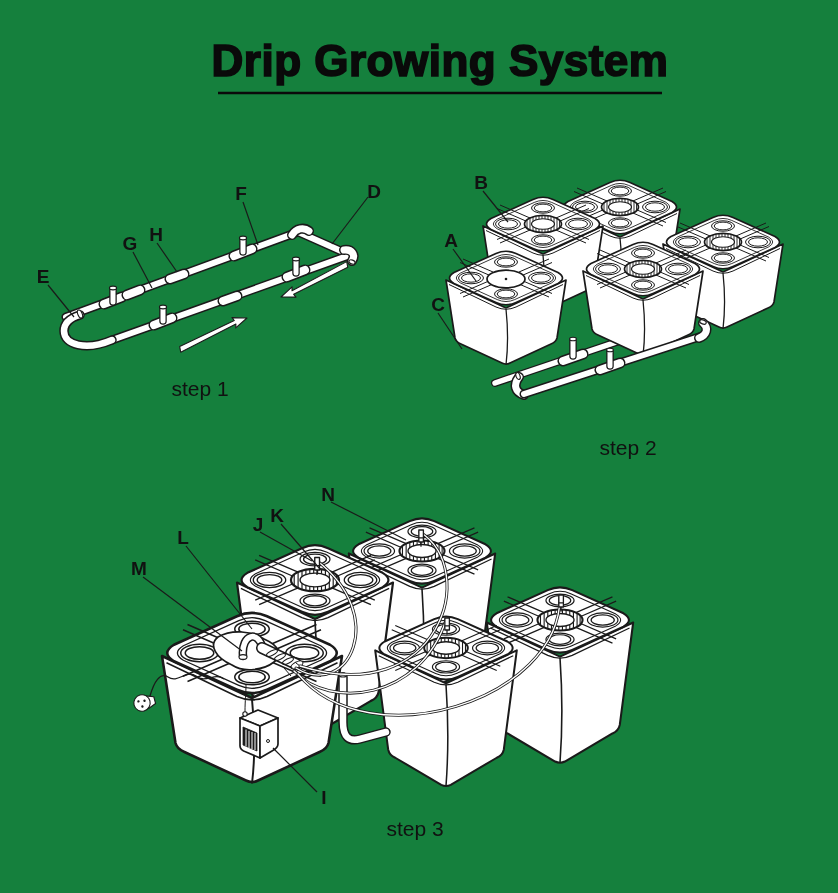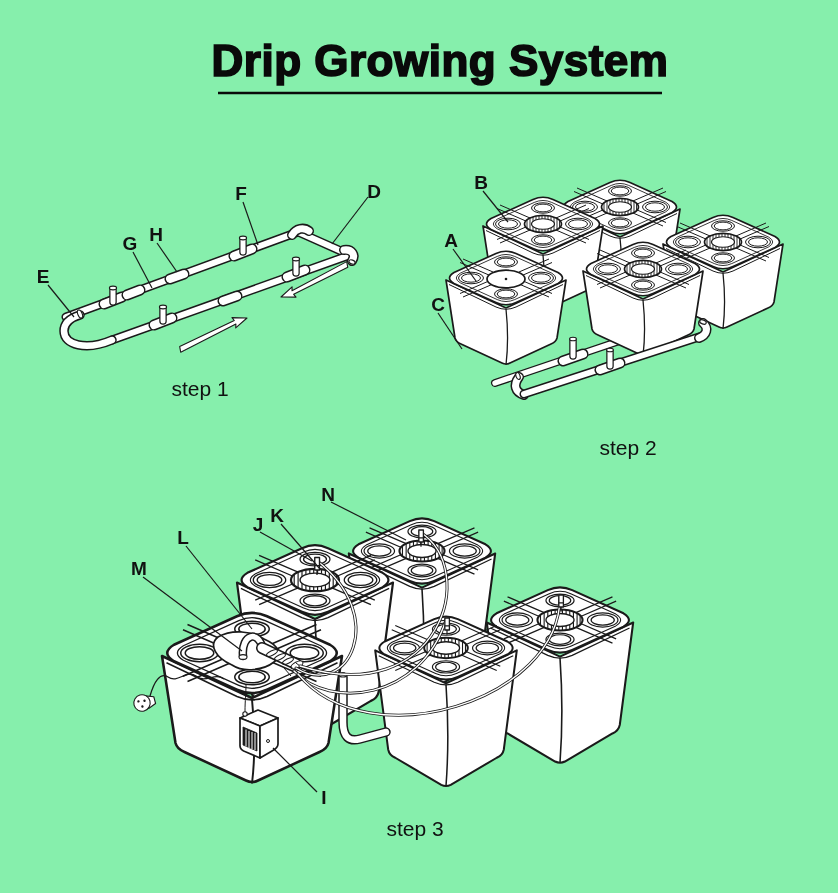--- a/index.html
+++ b/index.html
@@ -1,16 +1,16 @@
 <!DOCTYPE html>
 <html><head>
 <meta charset="utf-8">
 <style>
   html,body{margin:0;padding:0;background:#ffffff;}
-  .page{width:838px;height:893px;background:#86efac;position:relative;font-family:"Liberation Sans",sans-serif;}
+  .page{width:838px;height:893px;background:#15803d;position:relative;font-family:"Liberation Sans",sans-serif;}
   svg{display:block;}
   .fw {fill:#ffffff;stroke:#1a1a1a;stroke-width:1.7;stroke-linejoin:round;}
   .fw2{fill:#ffffff;stroke:#1a1a1a;stroke-width:1.1;stroke-linejoin:round;}
   .nf {fill:none;stroke:#1a1a1a;stroke-width:1.3;stroke-linejoin:round;}
   .thin{stroke-width:1;}
   .bars{fill:none;stroke:#1a1a1a;stroke-width:.9;}
   .tO{fill:none;stroke:#1a1a1a;stroke-linecap:round;stroke-linejoin:round;}
   .tI{fill:none;stroke:#ffffff;stroke-linecap:round;stroke-linejoin:round;}
   .ld{fill:none;stroke:#1a1a1a;stroke-width:1.2;}
   .grille{fill:#1c1c1c;stroke:#1a1a1a;stroke-width:.8;}

